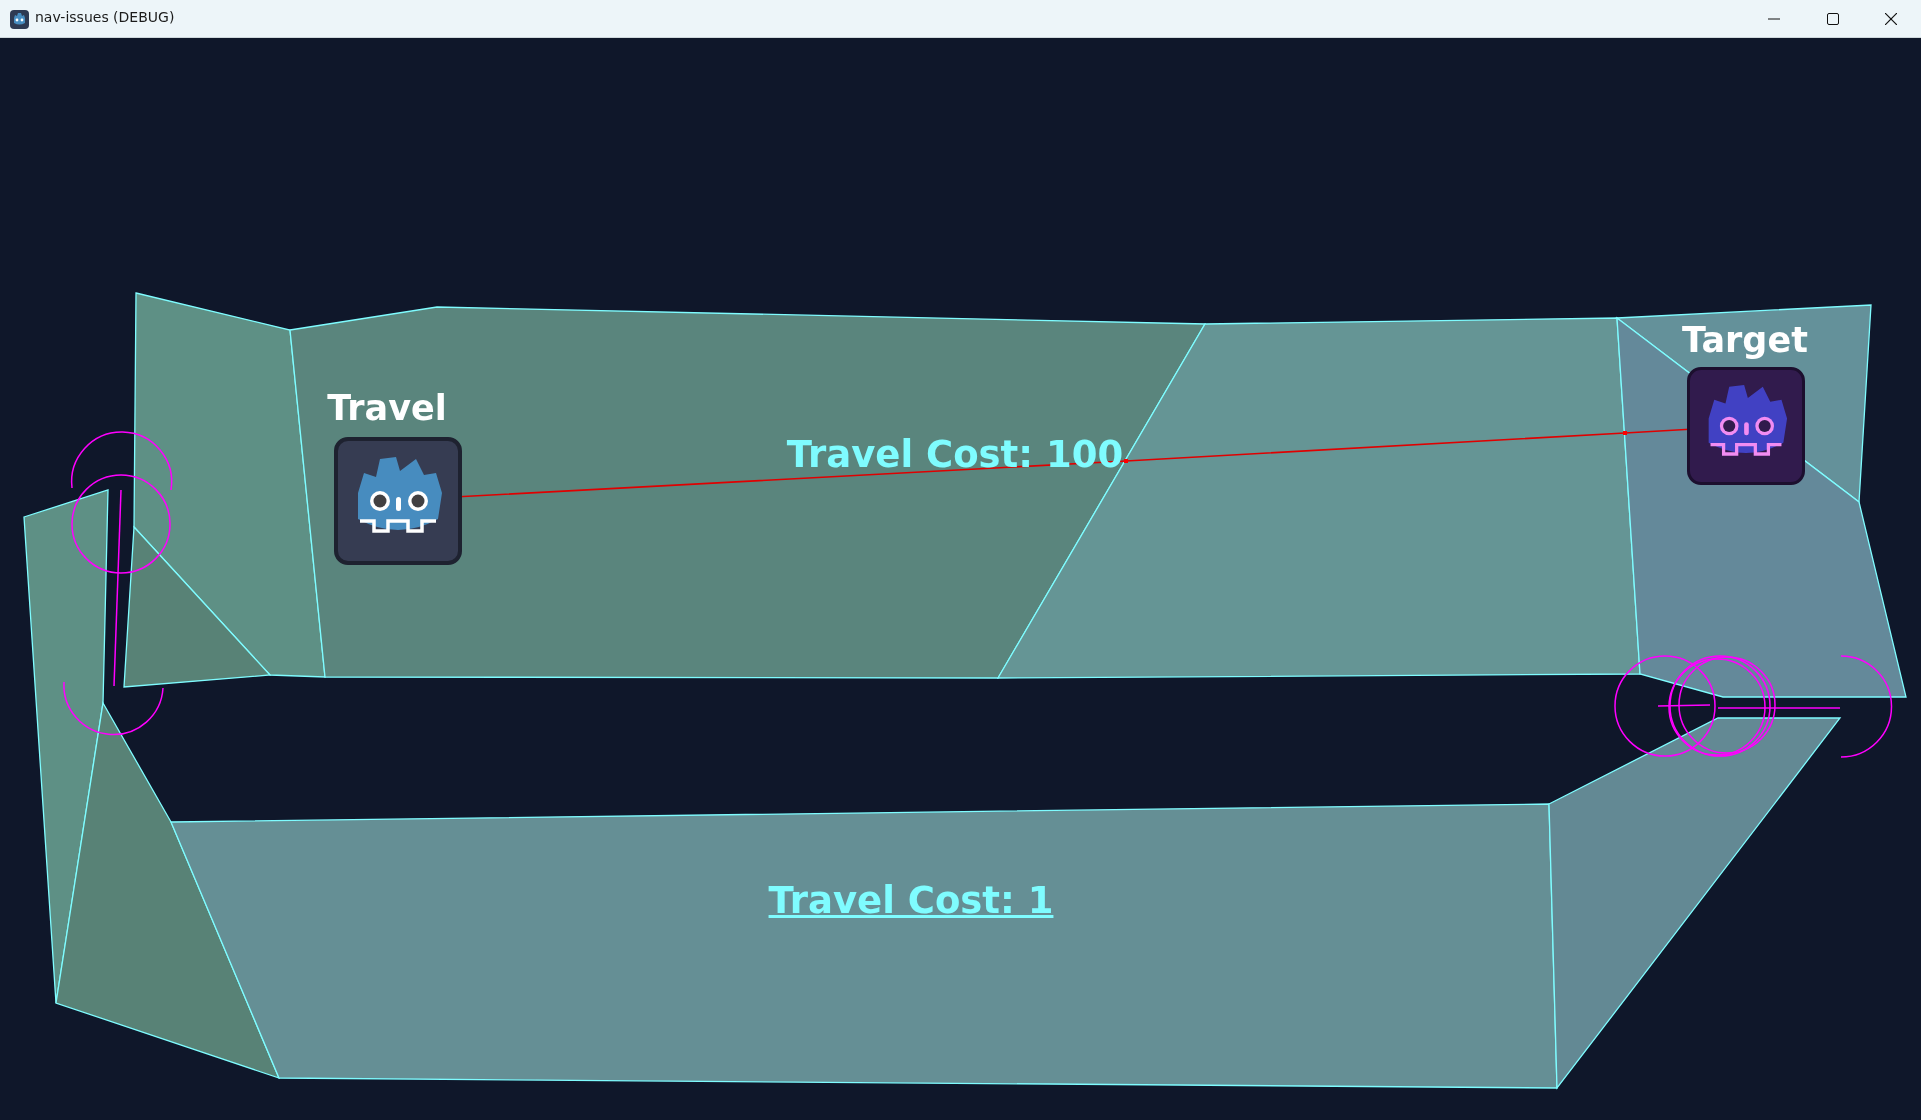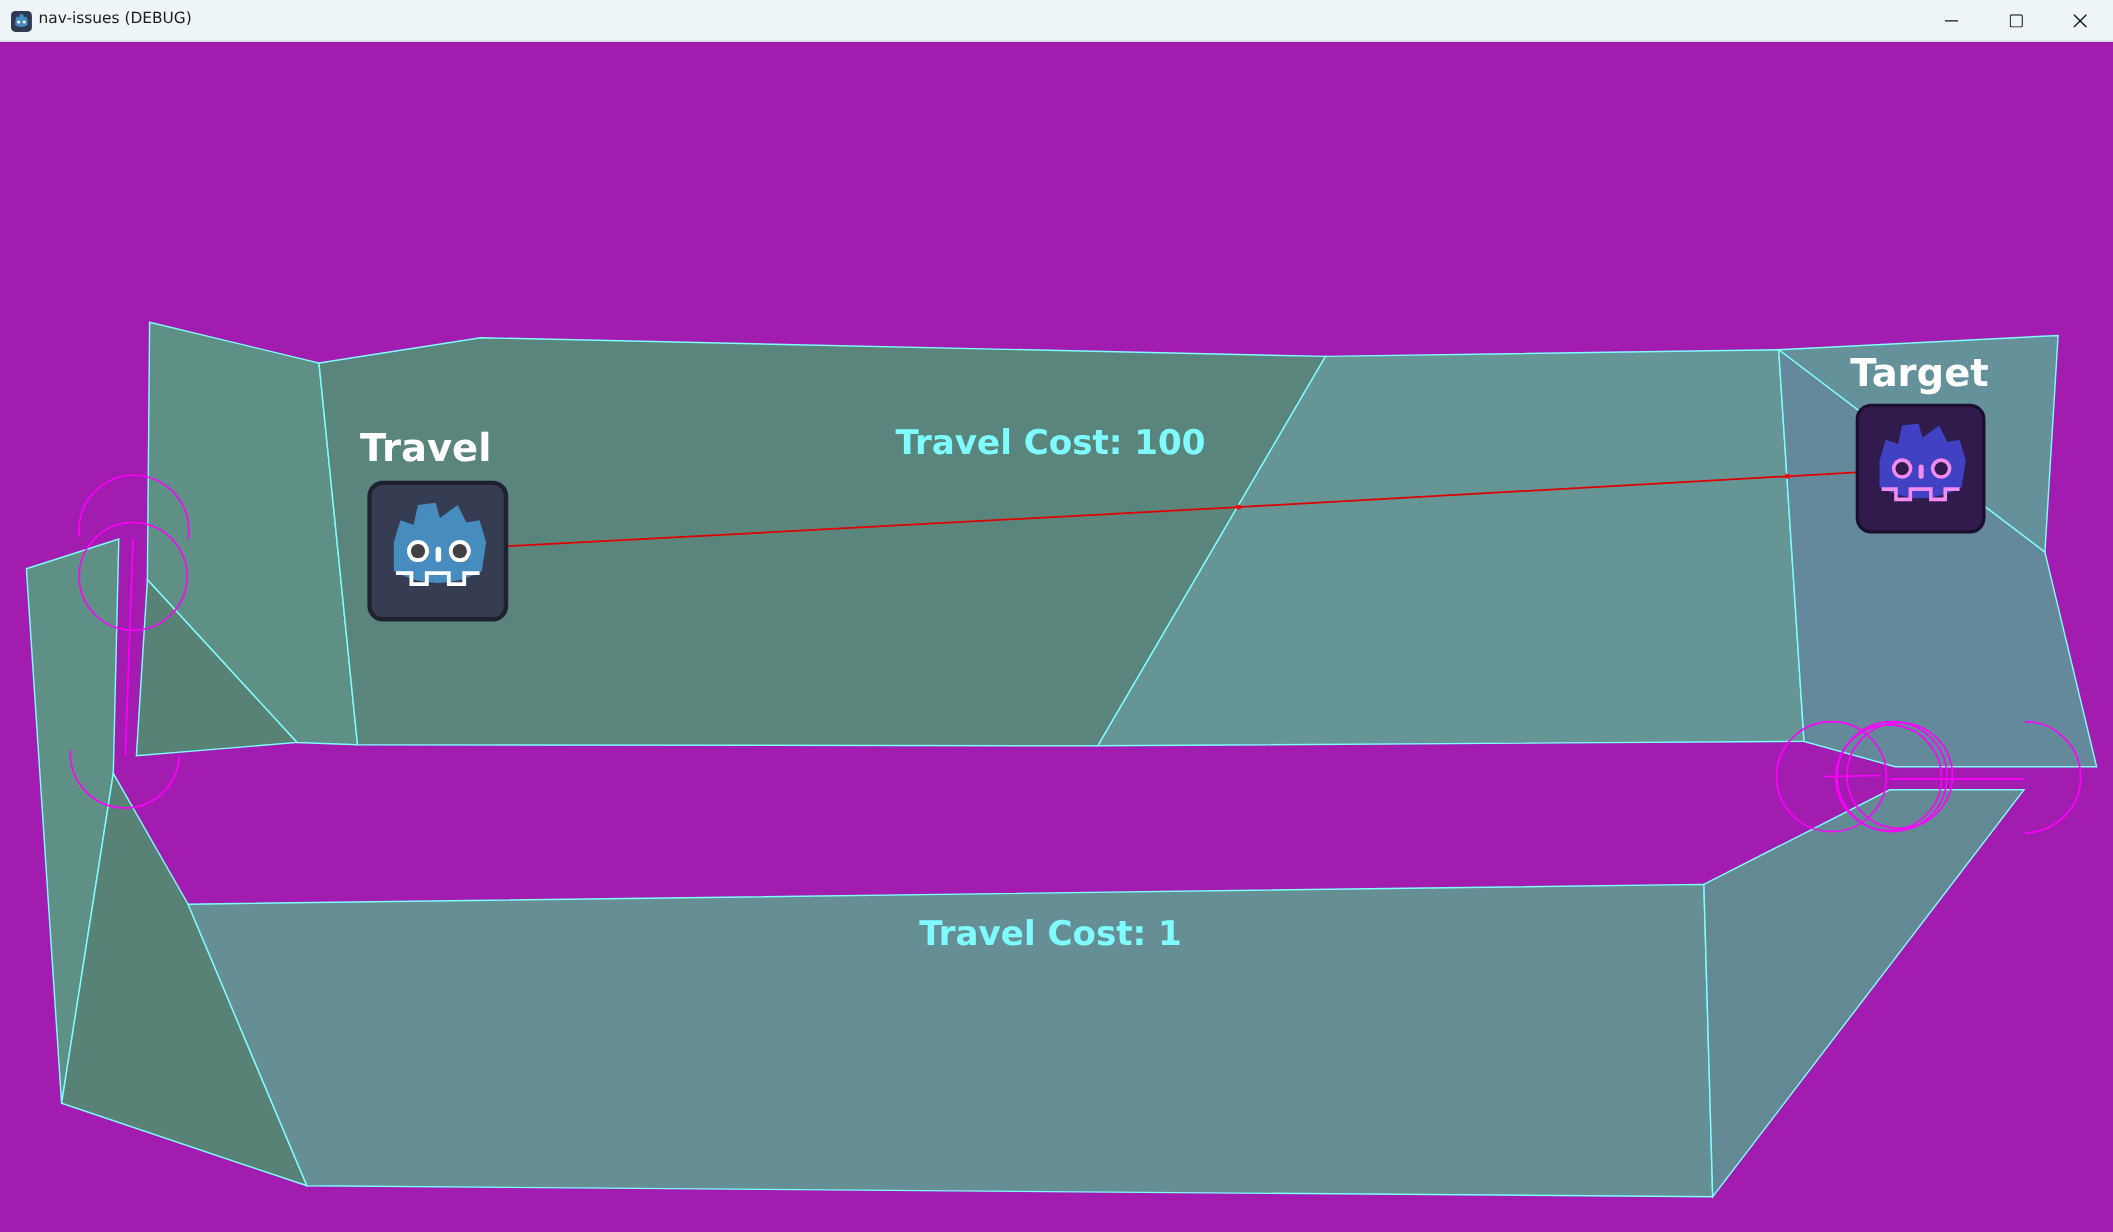--- a/index.html
+++ b/index.html
@@ -1,26 +1,26 @@
 <!DOCTYPE html>
 <html><head>
 <meta charset="utf-8">
 <style>
   html, body { margin:0; padding:0; width:1921px; height:1120px; overflow:hidden; background:#4b4b4b; }
-  .window { position:absolute; left:0; top:0; width:1921px; height:1120px; background:#a21caf; }
+  .window { position:absolute; left:0; top:0; width:1921px; height:1120px; background:#0f172a; }
   .titlebar { position:absolute; left:0; top:0; width:1921px; height:38px; background:#edf5f9; border-bottom:1px solid #cfd8dc; box-sizing:border-box; }
   .titlebar .app-icon { position:absolute; left:10px; top:10px; width:19px; height:19px; border-radius:4px; background:#2e3a52; }
   .titlebar .title { position:absolute; left:35px; top:9px; font-family:"DejaVu Sans", sans-serif; font-size:14px; color:#1b1b1b; }
   .winbtn { position:absolute; top:0; width:58px; height:38px; display:flex; align-items:center; justify-content:center; cursor:pointer; }
   .winbtn svg { display:block; }
   .viewport { position:absolute; left:0; top:38px; width:1921px; height:1082px; }
   svg.scene { position:absolute; left:0; top:0; }
   .label { position:absolute; font-family:"DejaVu Sans", sans-serif; white-space:nowrap; transform:translateX(-50%); }
   .label.name { color:#ffffff; font-size:35px; font-weight:600; }
-  .label.cost { color:#7ffcff; font-size:31px; font-weight:600; }
+  .label.cost { color:#7ffcff; font-size:37px; font-weight:600;margin-top:48px; }
   .sprite { position:absolute; border-radius:14px; box-sizing:border-box; }
 </style>
 </head>
 <body>
 
 <div class="window">
   <div class="titlebar">
     <div class="app-icon">
       <svg width="19" height="19" viewBox="0 0 19 19">
         <path d="M4 8 L5 5 L7 6 L8 3 L11 3 L12 6 L14 5 L15 8 L15 13 Q9.5 16 4 13 Z" fill="#478cbf"></path>
@@ -84,21 +84,21 @@
       <g>
         <polyline points="398,500 1126,461 1625,433 1746,426" fill="none" stroke="#e00000" stroke-width="1.6"></polyline>
         <rect x="396" y="498" width="4" height="4" fill="#ff0000"></rect>
         <rect x="1124" y="459" width="4" height="4" fill="#ff0000"></rect>
         <rect x="1623" y="431" width="4" height="4" fill="#ff0000"></rect>
         <rect x="1744" y="424" width="4" height="4" fill="#ff0000"></rect>
       </g>
     </svg>
 
     <div class="label cost" style="left:955px; top:347px;">Travel Cost: 100</div>
-    <div class="label cost" style="left:955px; top:793px;">Travel Cost: 1</div>
+    <div class="label cost" style="left:911px; top:793px;text-decoration:underline;">Travel Cost: 1</div>
 
     <div class="label name" style="left:387px; top:350px;">Travel</div>
     <div class="sprite" style="left:334px; top:399px; width:128px; height:128px; background:#363c52; border:4px solid #1e2230;">
       <svg width="120" height="120" viewBox="0 0 120 120">
         <path d="M20 52 L26 32 L38 36 L42 18 L58 16 L62 30 L78 18 L86 34 L98 32 L104 52 L100 78 Q60 100 20 78 Z" fill="#478cbf"></path>
         <circle cx="42" cy="60" r="10" fill="#fff"></circle>
           <circle cx="42" cy="60" r="6.5" fill="#414042"></circle>
         <circle cx="80" cy="60" r="10" fill="#fff"></circle>
           <circle cx="80" cy="60" r="6.5" fill="#414042"></circle>
         <rect x="58" y="56" width="5" height="14" rx="2.5" fill="#fff"></rect>

